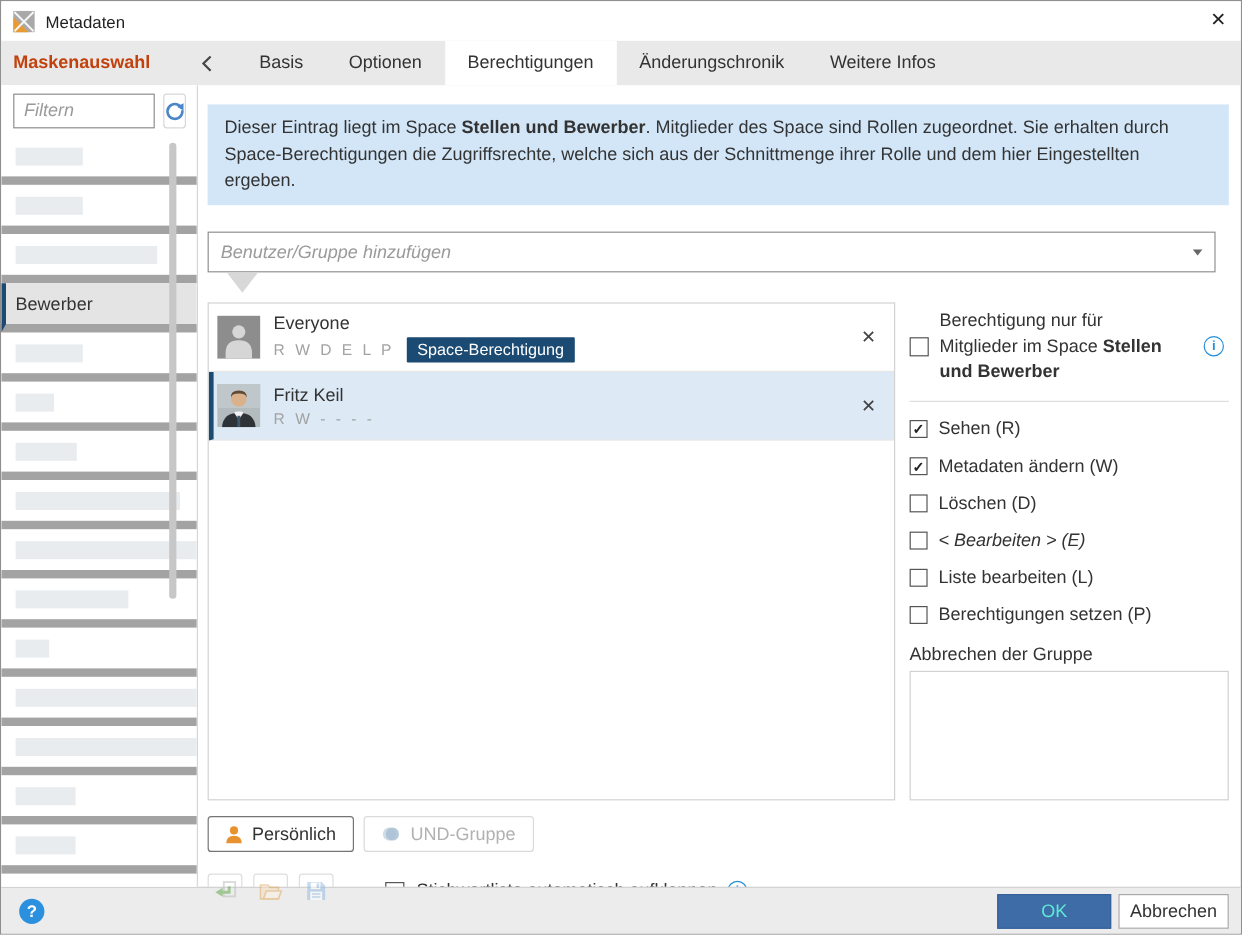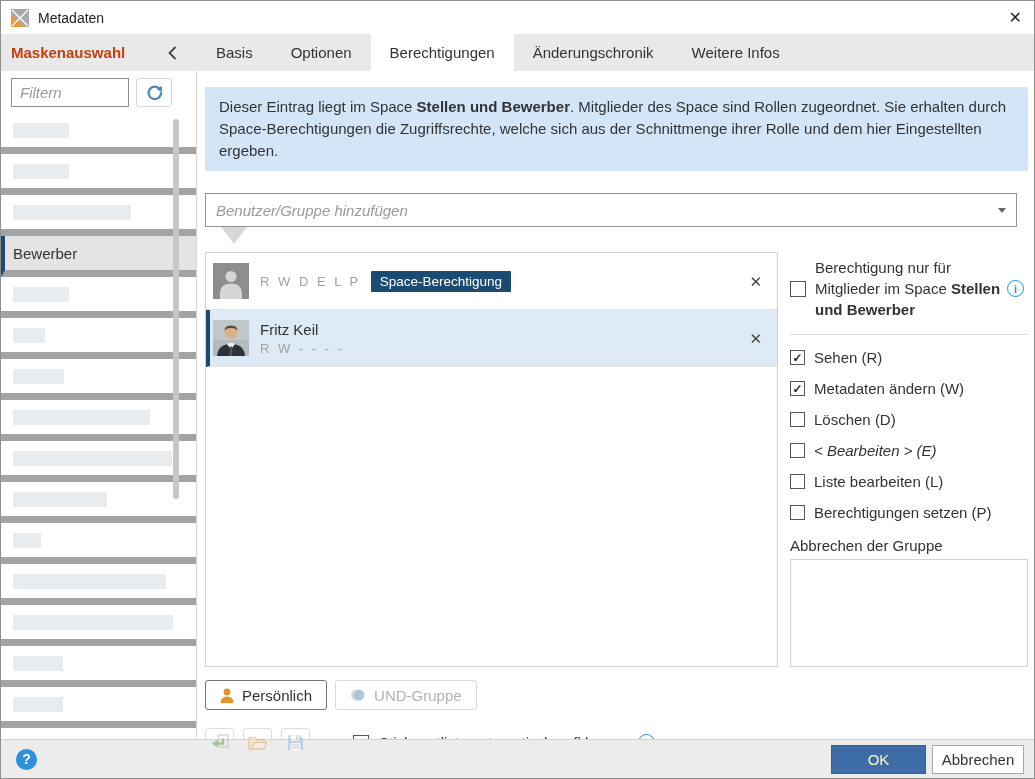--- a/index.html
+++ b/index.html
@@ -17,21 +17,21 @@
   
   .tabbar{height:37px;background:#e9e9e9;display:flex;align-items:stretch;flex:none;}
   .panel-header{width:196px;flex:none;display:flex;align-items:center;padding:0 10px;}
   .panel-header .ph-title{font-weight:bold;font-size:15px;color:#c2410c;}
   .chevron{margin-left:auto;margin-right:10px;display:inline-flex;cursor:pointer;}
   .tabs{display:flex;}
   .tab{padding:0 19px;display:flex;align-items:center;font-size:15px;color:#333;cursor:pointer;white-space:nowrap;}
   .tab.active{background:#fff;}
   
   .content{flex:1;display:flex;min-height:0;}
-  .sidebar{width:196px;flex:none;border-right:1px solid #d6d6d6;position:relative;background:#fff;overflow:hidden;}
+  .sidebar{width:164px;flex:none;border-right:1px solid #d6d6d6;position:relative;background:#fff;overflow:hidden;}
   .filter-row{display:flex;align-items:center;padding:7px 9px 6px 10px;gap:7px;}
   .filter-row input{width:118px;height:29px;border:1px solid #8e8e8e;padding:0 8px;font-family:"Liberation Sans",sans-serif;font-size:15px;color:#333;}
   .filter-row input::placeholder{color:#9a9a9a;font-style:italic;}
   .refresh{width:36px;height:29px;border:1px solid #d7d7d7;background:#fff;border-radius:3px;display:inline-flex;align-items:center;justify-content:center;cursor:pointer;padding:0;}
   .mask-item{height:41px;border-bottom:7px solid #a3a3a3;display:flex;align-items:center;padding-left:12px;font-size:15px;color:#333;cursor:pointer;}
   .mask-item.sel{background:#e4e4e4;border-left:4px solid #1b4a72;padding-left:8px;}
   .ph-bar{height:15px;background:#e8ecef;display:inline-block;}
   .side-scroll{position:absolute;top:48px;right:17px;width:6px;height:380px;background:#c7c7c7;border-radius:3px;}
   
   .main{flex:1;padding:0 10px 0 8px;display:flex;flex-direction:column;}
@@ -73,21 +73,21 @@
   .tool-row{margin-top:18px;display:flex;align-items:center;flex:none;}
   .tool{width:29px;height:29px;border:1px solid #ddd;border-radius:3px;background:#fff;margin-right:9px;display:inline-flex;align-items:center;justify-content:center;padding:0;cursor:default;}
   .tool svg{opacity:.5;}
   .kw{display:flex;align-items:center;margin-left:34px;gap:10px;cursor:pointer;}
   .kw-info{margin-left:8px;}
   
   .footer{height:39px;flex:none;background:#ececec;border-top:1px solid #d2d2d2;display:flex;align-items:center;padding:0 10px;}
   .help{width:21px;height:21px;margin-left:5px;border-radius:50%;background:#2b90dd;color:#fff;font-weight:bold;font-size:14px;display:inline-flex;align-items:center;justify-content:center;cursor:pointer;}
   .footer-btns{margin-left:auto;display:flex;gap:6px;}
   .footer-btns button{font-family:"Liberation Sans",sans-serif;font-size:15px;height:29px;cursor:pointer;}
-  .ok{width:95px;background:#3d6ca6;border:1px solid #37619a;color:#fef9c3;}
+  .ok{width:95px;background:#3d6ca6;border:1px solid #37619a;color:#5eead4;}
   .cancel{width:92px;background:#fff;border:1px solid #a9a9a9;color:#333;}
 </style>
 </head>
 <body>
 
 <div class="dialog">
 
   <div class="titlebar">
     <span class="app-icon">
       <svg width="18" height="18" viewBox="0 0 18 18">
@@ -199,20 +199,21 @@
         <div class="acl-list">
           <div class="acl-row">
             <span class="avatar">
               <svg width="36" height="36" viewBox="0 0 36 36">
                 <rect width="36" height="36" fill="#8d8d8d"></rect>
                 <circle cx="18" cy="13.5" r="5.5" fill="#d6d6d6"></circle>
                 <path d="M7,31 Q7,20.5 18,20.5 Q29,20.5 29,31 L29,36 L7,36 Z" fill="#d6d6d6"></path>
               </svg>
             </span>
             <div class="acl-info">
+              <div class="acl-name">Everyone</div>
               <div class="perm-line">
                 <span class="perms">R W D E L P</span>
                 <span class="badge">Space-Berechtigung</span>
               </div>
             </div>
             <span class="remove">✕</span>
           </div>
 
           <div class="acl-row selected">
             <span class="avatar">

